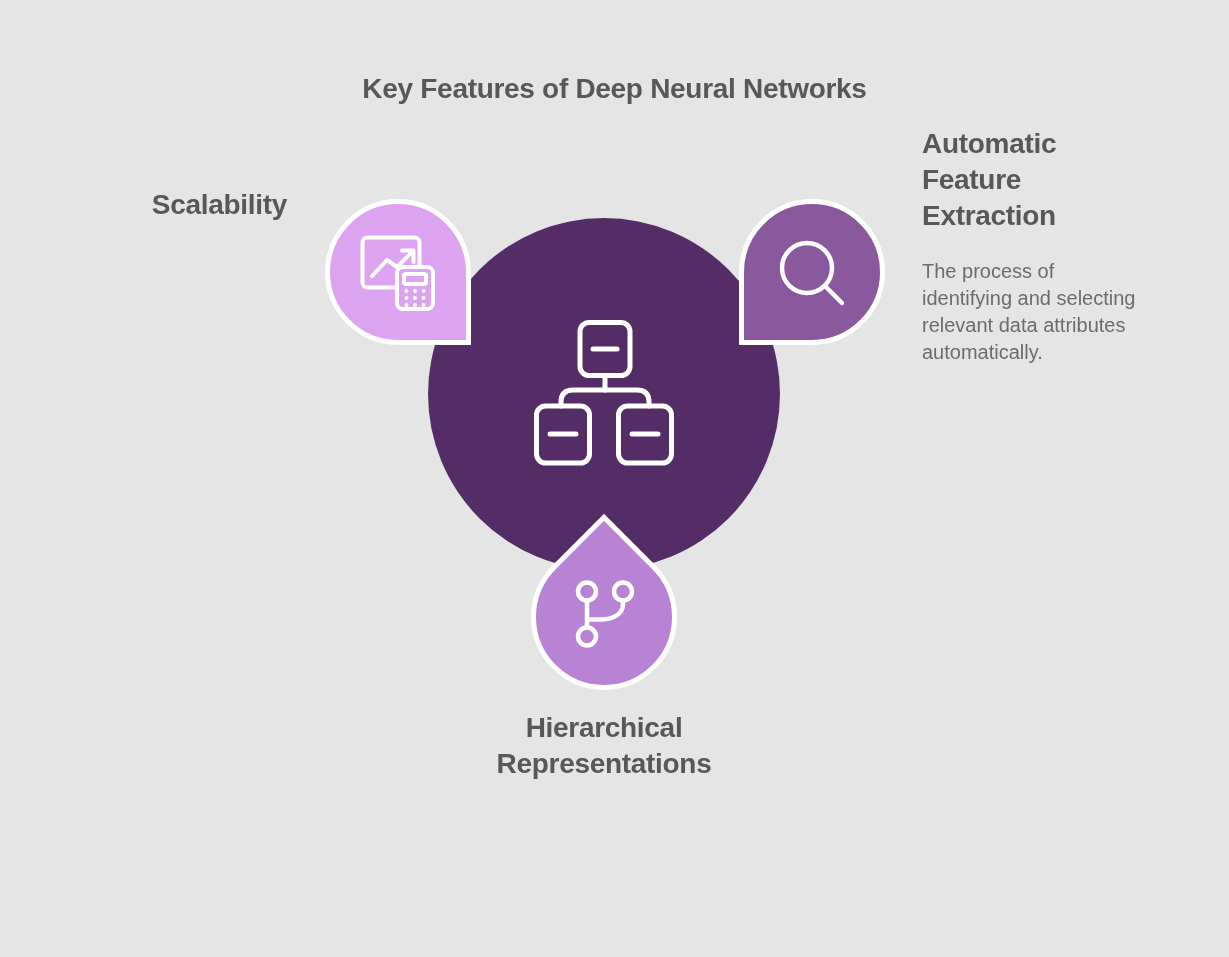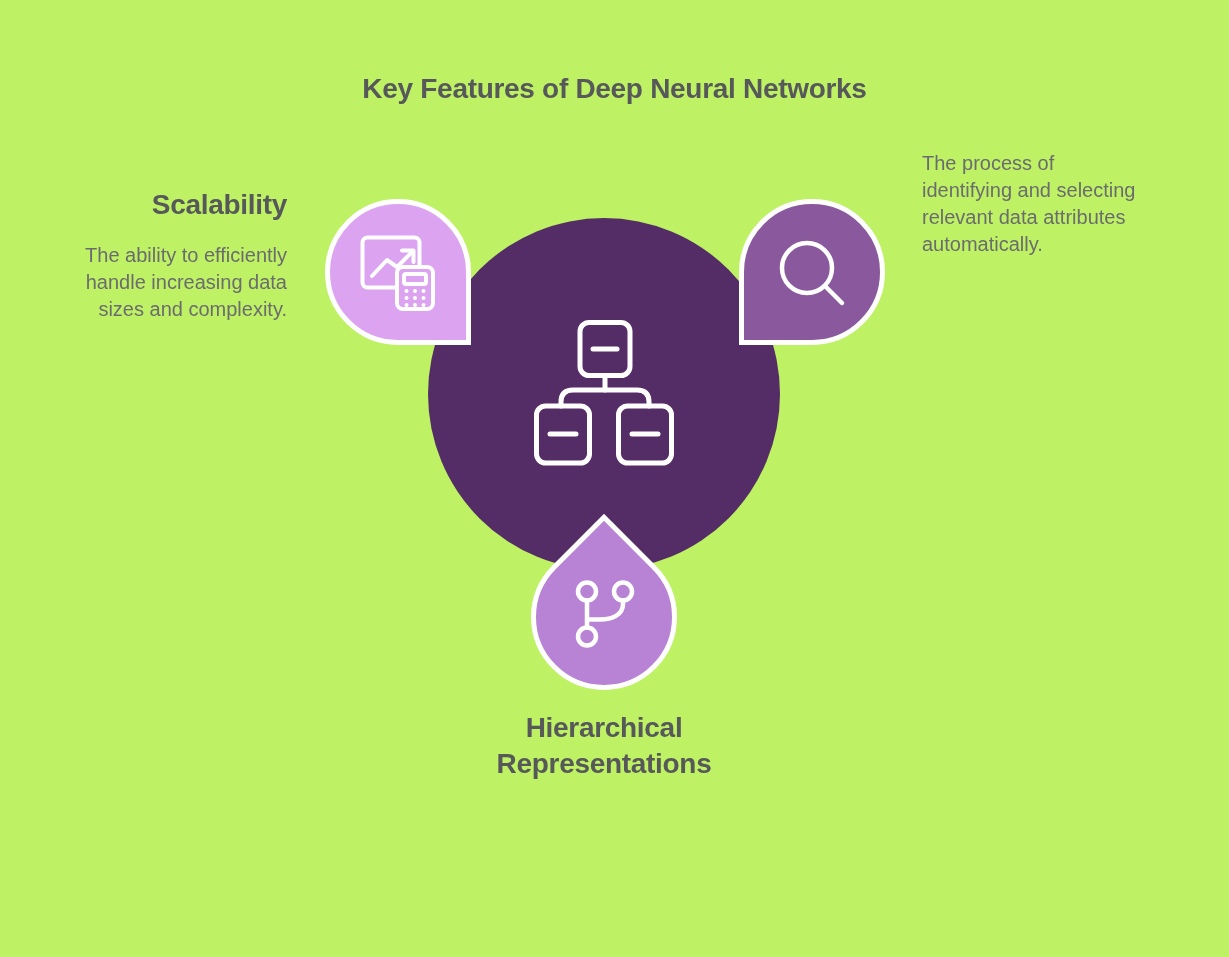--- a/index.html
+++ b/index.html
@@ -1,20 +1,20 @@
 <!DOCTYPE html>
 <html><head>
 <meta charset="utf-8">
 <style>
   html, body { margin: 0; padding: 0; background: #ffffff; }
   .canvas {
     position: relative;
     width: 1229px;
     height: 957px;
-    background: #bef264;
+    background: #e5e5e5;
     font-family: "Liberation Sans", sans-serif;
     overflow: hidden;
   }
 
   .title {
     position: absolute;
     left: 0; top: 73px; width: 1229px;
     text-align: center;
     font-size: 28px;
     font-weight: 700;
@@ -155,26 +155,24 @@
       <circle cx="13" cy="11.5" r="9"></circle>
       <circle cx="49" cy="11.5" r="9"></circle>
       <circle cx="13" cy="56.5" r="9"></circle>
       <path d="M13 20.5 L13 47.5"></path>
       <path d="M49 20.5 L49 24 C49 35 38 39.5 26 39.5 L13 39.5"></path>
     </g>
   </svg>
 
   <div class="block-left">
     <div class="heading">Scalability</div>
-    <div class="body-text">The ability to efficiently
-handle increasing data
-sizes and complexity.</div>
   </div>
 
   <div class="block-right">
+    <div class="heading">Automatic Feature Extraction</div>
     <div class="body-text">The process of
 identifying and selecting
 relevant data attributes
 automatically.</div>
   </div>
 
   <div class="block-bottom">
     <div class="heading">Hierarchical Representations</div>
   </div>
 

